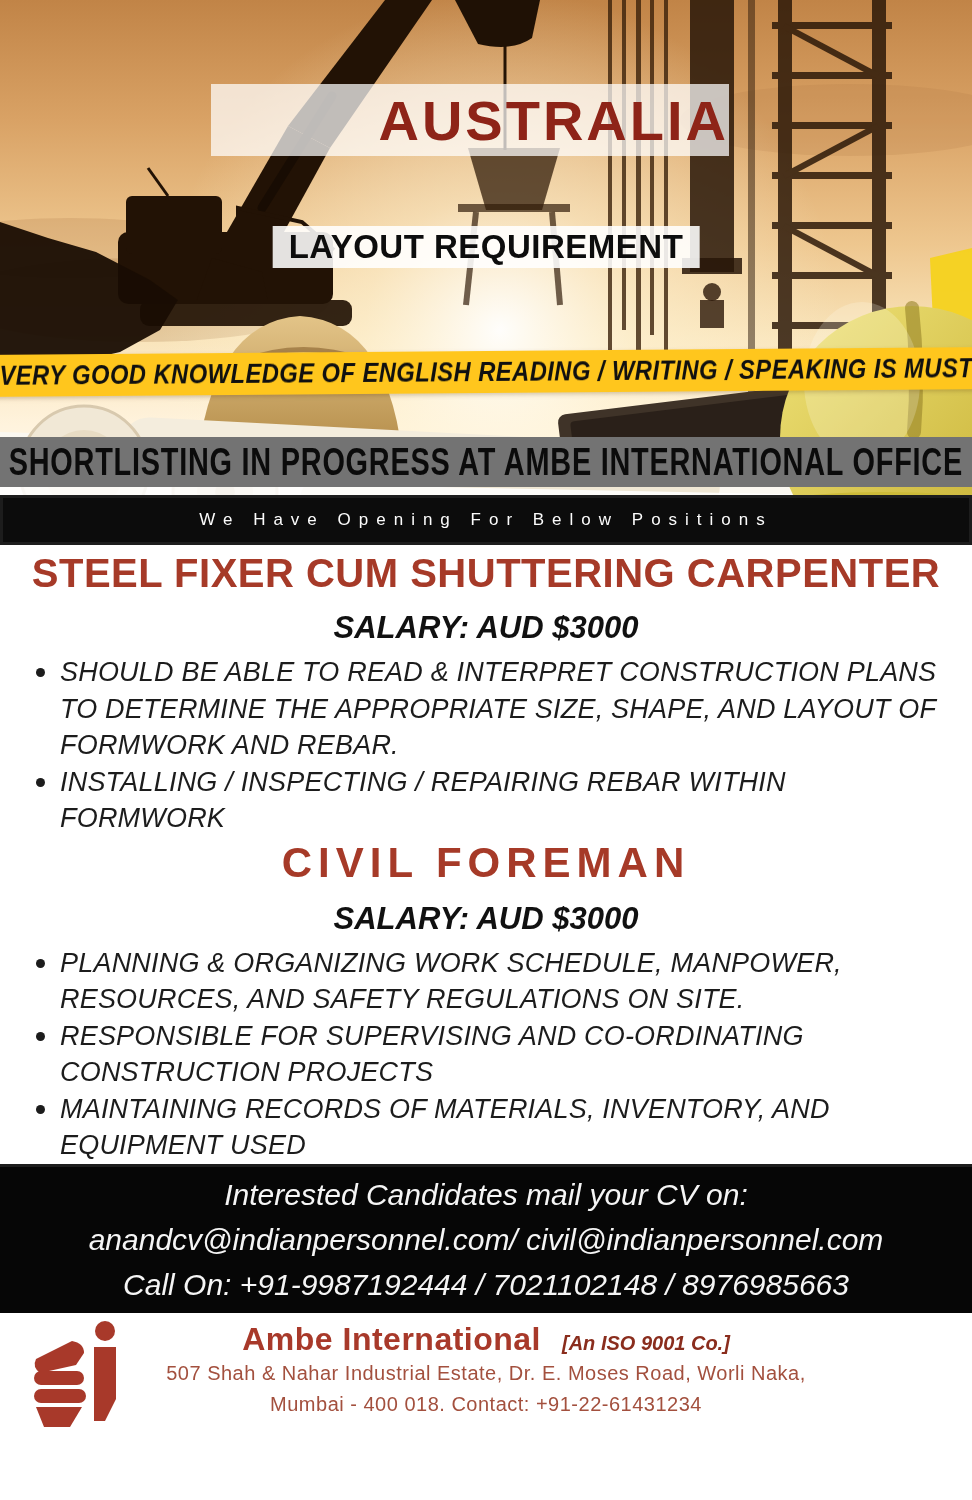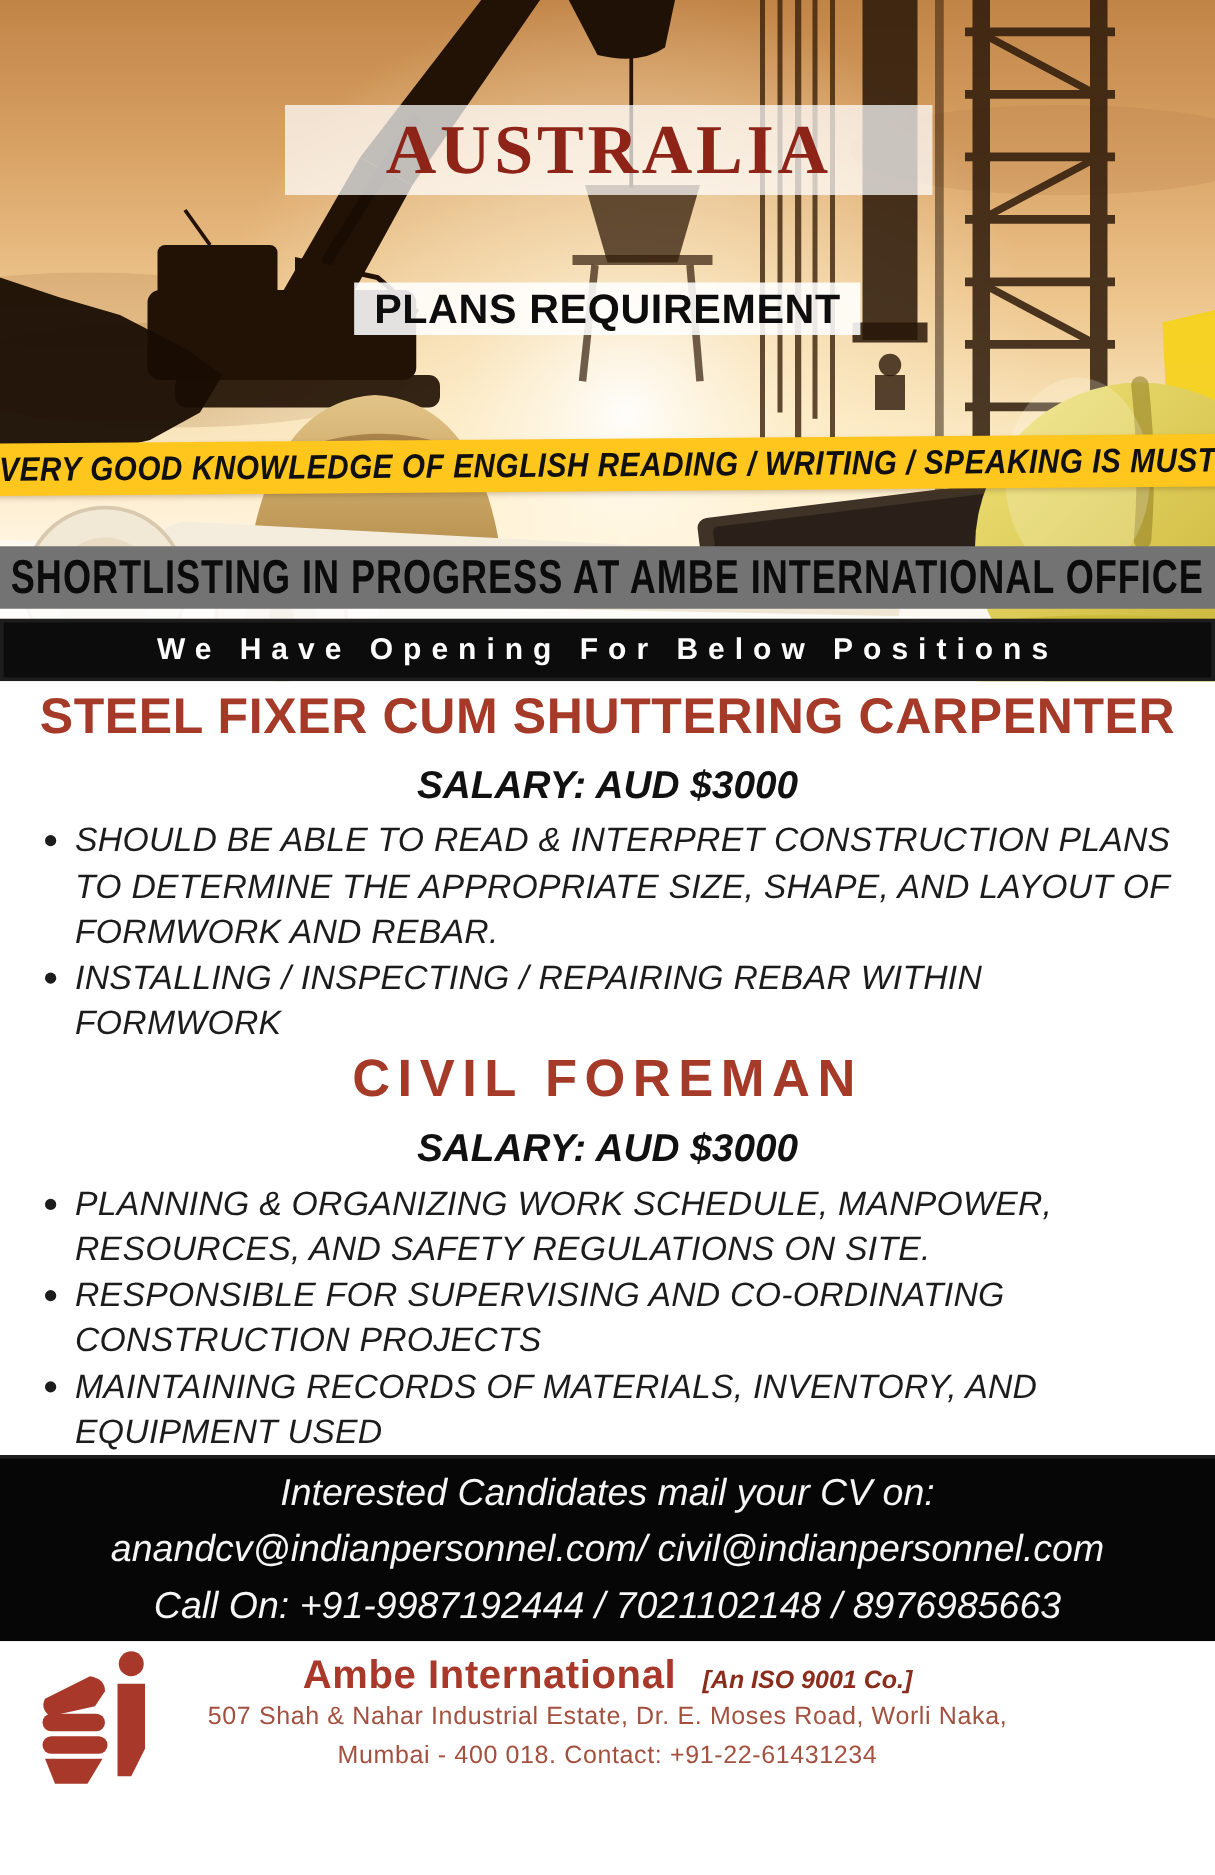--- a/index.html
+++ b/index.html
@@ -7,23 +7,23 @@
     width:972px; height:1500px; margin:0 auto; position:relative;
     background:#ffffff; overflow:hidden;
     font-family:"Liberation Sans", sans-serif;
   }
 
   
   .hero { position:relative; width:972px; height:545px; overflow:hidden; }
   .hero > svg { position:absolute; left:0; top:0; }
 
   .country-strip {
-    position:absolute; top:84px; left:228px; width:518px; height:72px;
+    position:absolute; top:84px; left:211px; width:518px; height:72px;
     background:rgba(255,255,255,0.72);
-    display:flex; align-items:center; justify-content:center;font-family:Liberation Serif, serif;
+    display:flex; align-items:center; justify-content:flex-end;
   }
   .country-strip h1 {
     margin:0; font-size:56px; font-weight:800; letter-spacing:3px;
     color:#8e2418; white-space:nowrap;
   }
   .urgent-strip {
     position:absolute; top:226px; left:50%; transform:translateX(-50%);
     background:rgba(255,255,255,0.88); padding:2px 16px;
     font-size:33px; font-weight:800; color:#0d0d0d; letter-spacing:0.5px;
     white-space:nowrap;
@@ -45,21 +45,21 @@
   .white-band span {
     font-size:38px; font-weight:800; color:#0b0b0b;
     white-space:nowrap; transform:scaleX(0.76); letter-spacing:1px;
   }
   .openings-band {
     position:absolute; bottom:0; left:0; width:972px; height:50px;
     background:#0c0c0c; display:flex; align-items:center; justify-content:center;
     box-shadow:inset 0 0 0 3px rgba(255,255,255,0.07);
   }
   .openings-band span {
-    color:#fcfcfc; font-size:24px; font-weight:700; letter-spacing:8px;
+    color:#fcfcfc; font-size:17px; font-weight:400; letter-spacing:8px;
     white-space:nowrap;
   }
 
   
   .position-title {
     margin:6px 0 0; text-align:center; color:#a63a28;
     font-size:40px; font-weight:800; letter-spacing:0.5px; white-space:nowrap;
   }
   .position-title.second { font-size:42px; letter-spacing:6px; margin-top:2px; }
   .salary {
@@ -218,21 +218,21 @@
         <path d="M912,308 Q919,372 914,432" stroke="rgba(150,130,40,0.6)" stroke-width="14" fill="none" stroke-linecap="round"></path>
         <ellipse cx="862" cy="382" rx="58" ry="80" fill="rgba(255,255,240,0.22)"></ellipse>
         <ellipse cx="884" cy="522" rx="162" ry="30" fill="#cdbb39"></ellipse>
       </g>
     </svg>
 
     <div class="country-strip">
       <h1>AUSTRALIA</h1>
     </div>
 
-    <div class="urgent-strip">PLANS REQUIREMENT</div>
+    <div class="urgent-strip">LAYOUT REQUIREMENT</div>
 
     <div class="yellow-band">
       <span>VERY GOOD KNOWLEDGE OF ENGLISH READING / WRITING / SPEAKING IS MUST</span>
     </div>
 
     <div class="white-band">
       <span>SHORTLISTING IN PROGRESS AT AMBE INTERNATIONAL OFFICE</span>
     </div>
 
     <div class="openings-band">

